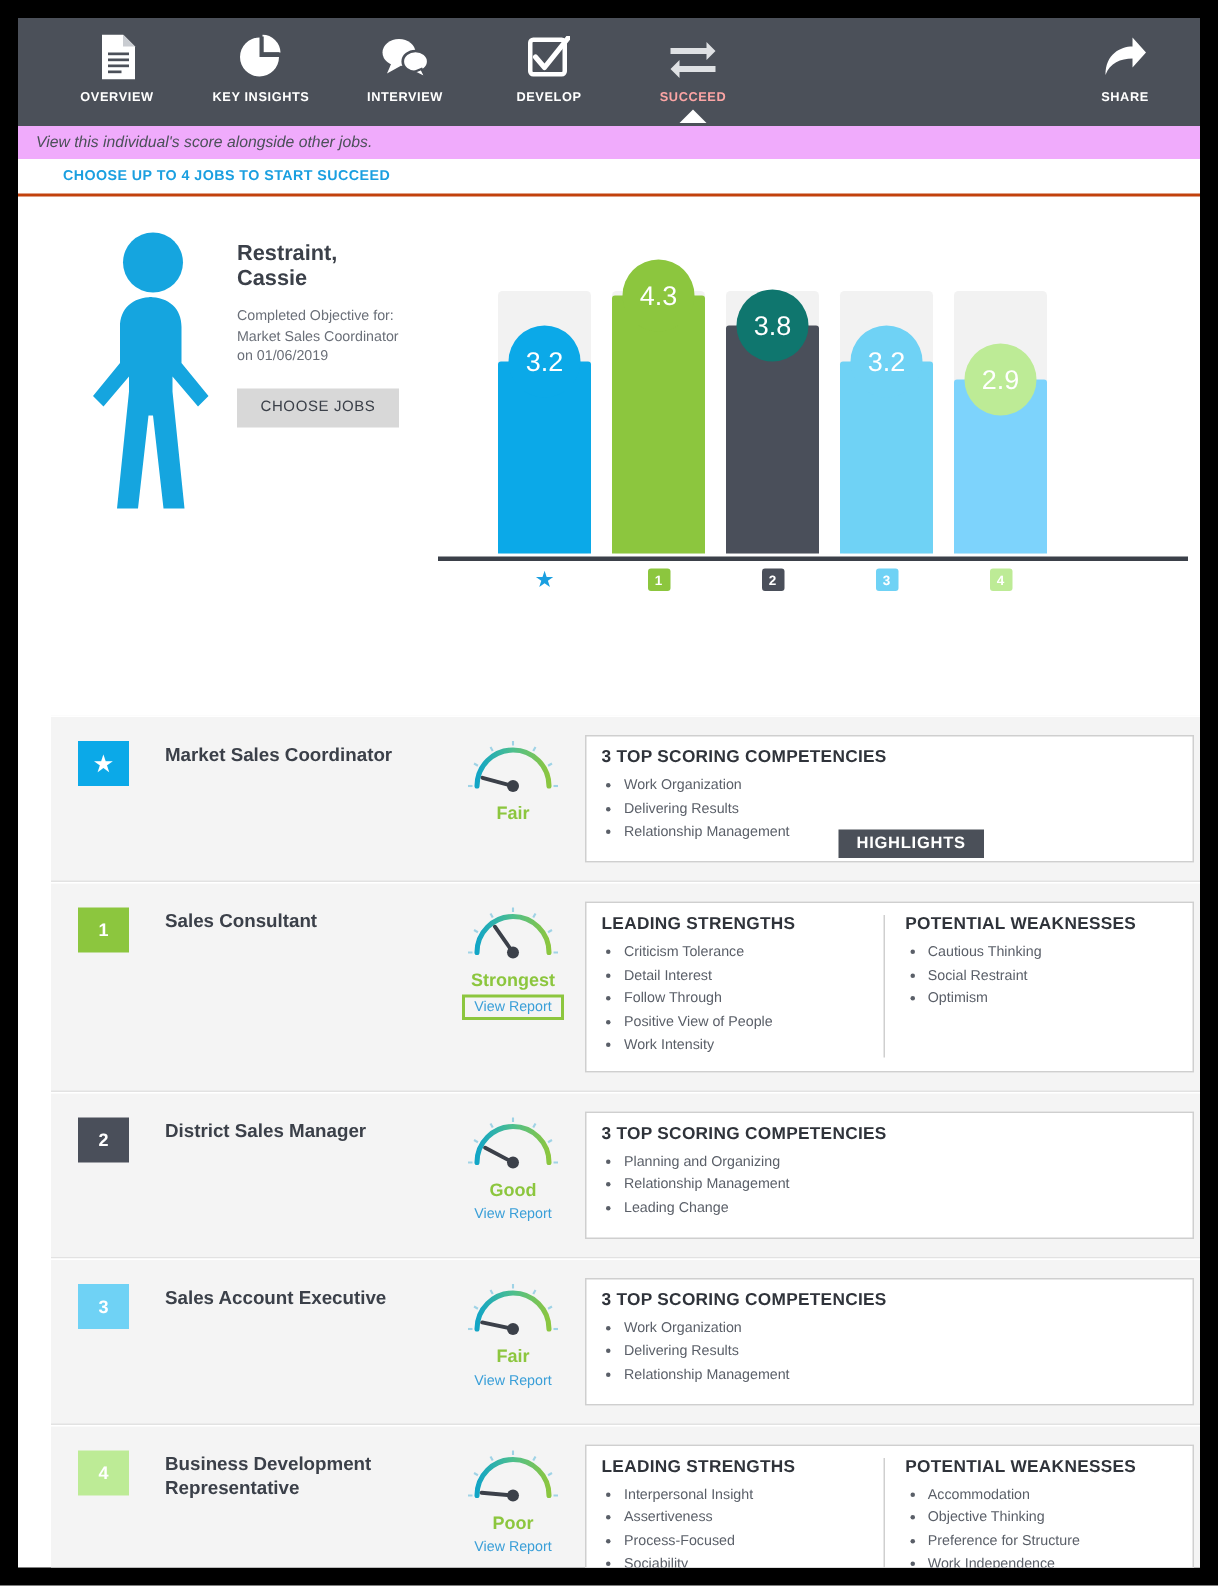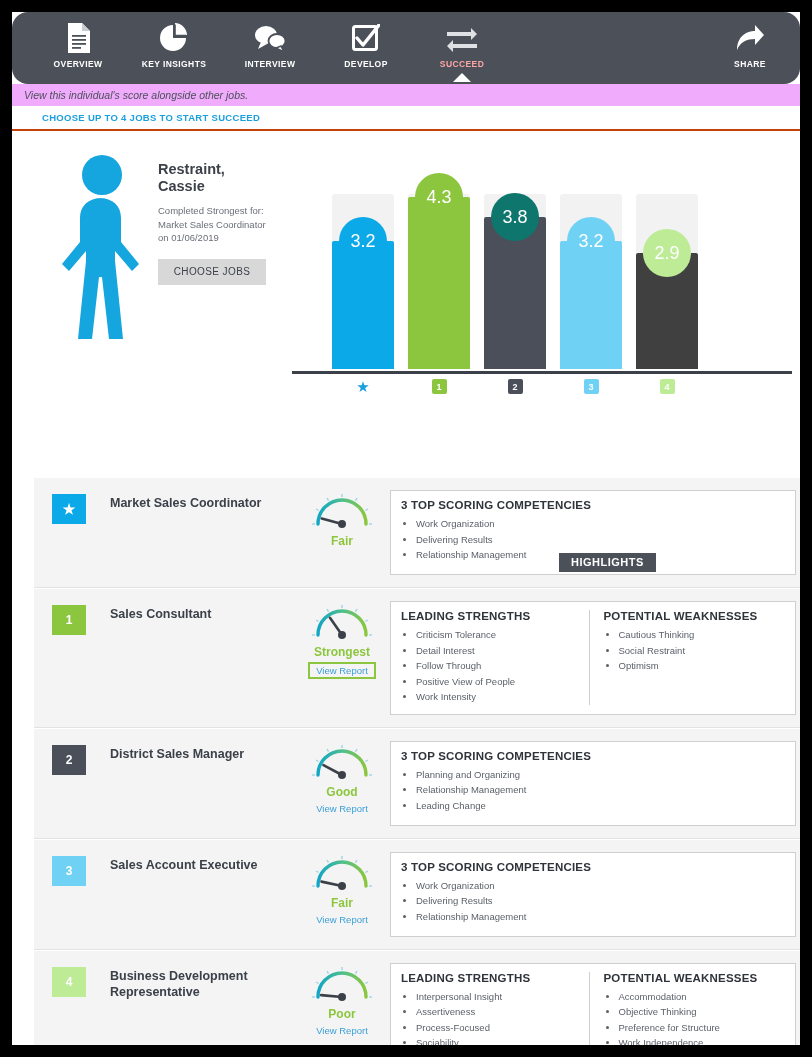--- a/index.html
+++ b/index.html
@@ -14,21 +14,21 @@
     width:788px;height:1033px;
     background:#ffffff;
     overflow:hidden;
   }
 
   
   .navbar{
     position:relative;
     height:72px;
     background:#4b5059;
-    display:flex;align-items:flex-start;border-radius:16px;
+    display:flex;align-items:flex-start;
   }
   .nav-item{
     width:96px;margin-top:10px;
     display:flex;flex-direction:column;align-items:center;
     color:#ffffff;
     cursor:pointer;
     position:relative;
   }
   .nav-item.first{margin-left:18px;}
   .nav-item .nav-label{
@@ -286,21 +286,21 @@
         <path d="M45 45c-14 0-22 8-22 20v24l-18 22 7 7 17-20v10l-8 78h14l7-62 3 0 7 62h14l-8-78v-10l17 20 7-7-18-22V65c0-12-8-20-22-20z" fill="#15A5DF"></path>
       </svg>
     </div>
 
     <div class="cand-info">
       <div class="cand-name">
         <div>Restraint,</div>
         <div>Cassie</div>
       </div>
       <div class="cand-meta">
-        <div>Completed Strongest for:</div>
+        <div>Completed Objective for:</div>
         <div>Market Sales Coordinator</div>
         <div>on 01/06/2019</div>
       </div>
       <button class="choose-jobs-btn">CHOOSE JOBS</button>
     </div>
 
     <div class="chart">
       <div class="bars" id="bars">
           <div class="barcol">
             <div class="bartrack" style="height: 175px; background: rgb(242, 242, 242);"></div>
@@ -321,21 +321,21 @@
             </div>
           </div>
           <div class="barcol">
             <div class="bartrack" style="height: 175px; background: rgb(242, 242, 242);"></div>
             <div class="barfill" style="height: 128px; background: rgb(111, 210, 245);">
               <div class="bubble" style="background: rgb(111, 210, 245); top: 0px;">3.2</div>
             </div>
           </div>
           <div class="barcol">
             <div class="bartrack" style="height: 175px; background: rgb(242, 242, 242);"></div>
-            <div class="barfill" style="height: 116px; background: #404040;">
+            <div class="barfill" style="height: 116px; background: #7dd3fc;">
               <div class="bubble" style="background: rgb(189, 235, 150); top: 0px;">2.9</div>
             </div>
           </div>
         </div>
       <div class="axisline"></div>
       <div class="ticks" id="ticks">
           <div class="tick">
             <span class="star">★</span>
           </div>
           <div class="tick">

